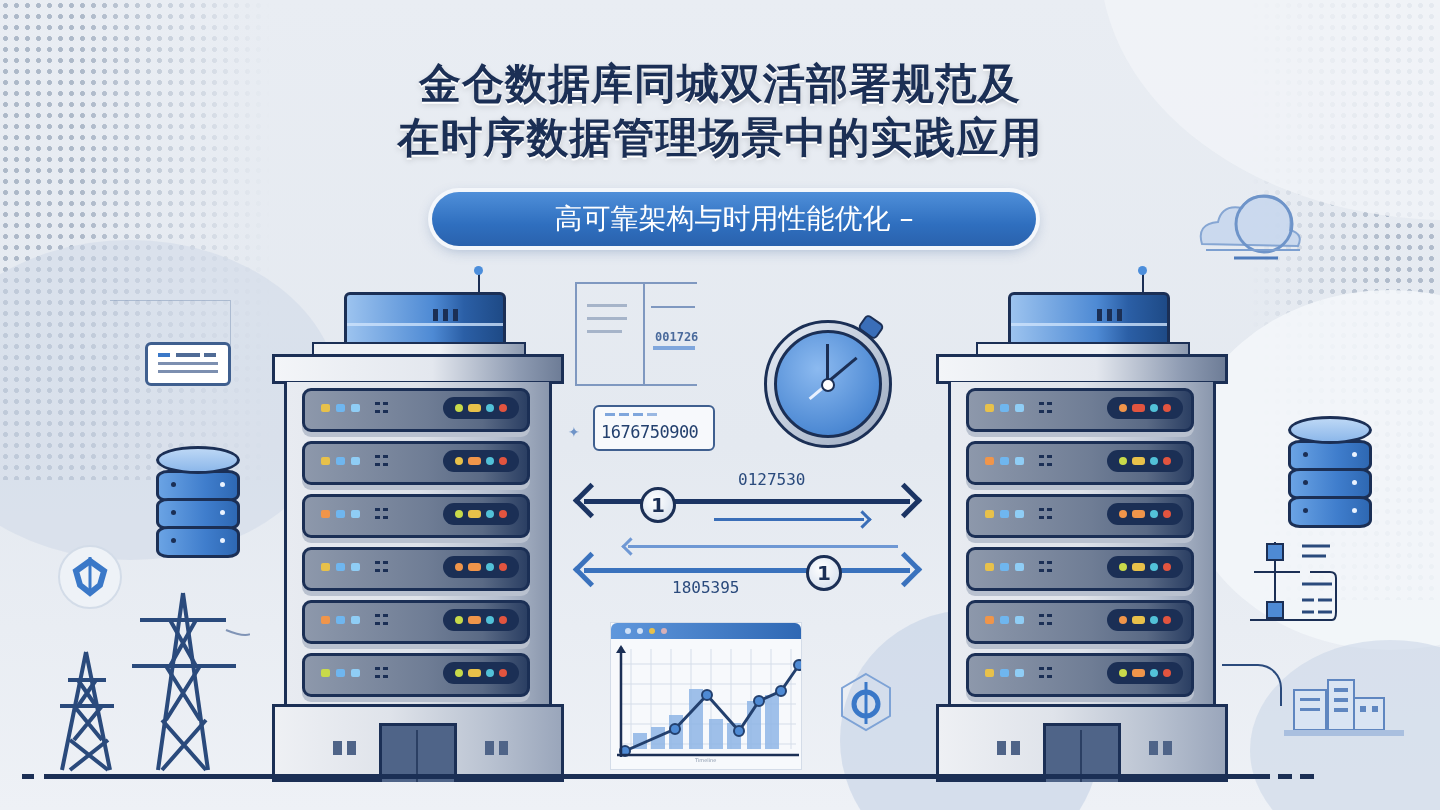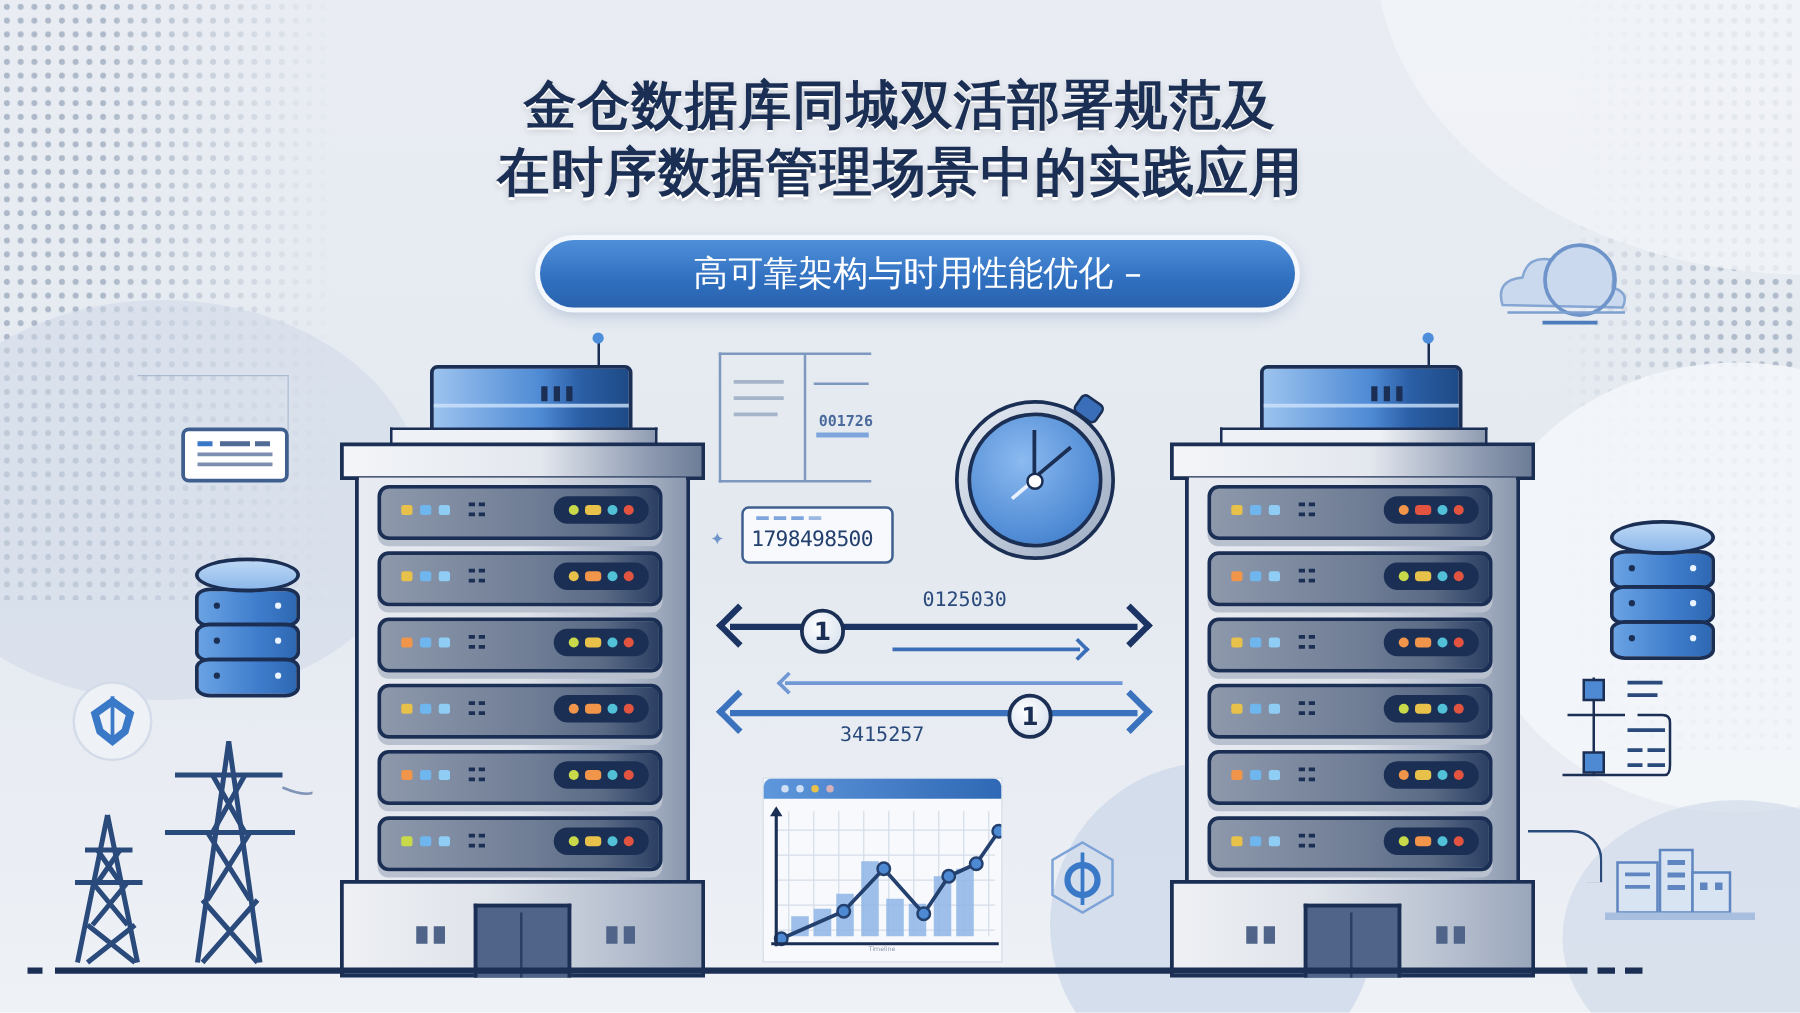--- a/index.html
+++ b/index.html
@@ -333,50 +333,50 @@
   <div style="position:absolute;left:10px;top:20px;width:40px;height:3px;background:#a6b4c9"></div>
   <div style="position:absolute;left:10px;top:33px;width:40px;height:3px;background:#a6b4c9"></div>
   <div style="position:absolute;left:10px;top:46px;width:35px;height:3px;background:#a6b4c9"></div>
   <div style="position:absolute;left:74px;top:22px;width:44px;height:2px;background:#7f98c0"></div>
   <div class="mono" style="position:absolute;left:78px;top:46px;font-size:12px;font-weight:bold;color:#4a6a9c;">001726</div>
   <div style="position:absolute;left:76px;top:62px;width:42px;height:4px;background:#7fa6dc"></div>
 </div>
 
 <div class="abs" style="left:593px;top:405px;width:118px;height:42px;border:2px solid #3f5f8f;border-radius:6px;background:#f7f9fc;">
   <div style="position:absolute;left:10px;top:6px;width:10px;height:3px;background:#7fa6dc;box-shadow:14px 0 0 #7fa6dc,28px 0 0 #7fa6dc,42px 0 0 #9ab8e2"></div>
-  <div class="mono" style="position:absolute;left:6px;top:15px;font-size:17px;color:#23406e;letter-spacing:-0.5px;">1798498500</div>
+  <div class="mono" style="position:absolute;left:6px;top:15px;font-size:17px;color:#23406e;letter-spacing:-0.5px;">1676750900</div>
 </div>
 <div class="abs" style="left:568px;top:424px;color:#6f94c8;font-size:14px;">✦</div>
 
 <div class="abs" style="left:764px;top:320px;width:128px;height:128px;">
   <div style="position:absolute;left:96px;top:-2px;width:18px;height:14px;border-radius:5px;background:#3a6eb8;border:2px solid #1b2f55;transform:rotate(35deg);"></div>
   <div style="position:absolute;left:0;top:0;width:122px;height:122px;border-radius:50%;border:3px solid #1b2f55;background:linear-gradient(135deg,#e9eef6,#9aa9c0);"></div>
   <div style="position:absolute;left:10px;top:10px;width:102px;height:102px;border-radius:50%;border:3px solid #1b2f55;background:radial-gradient(circle at 40% 35%,#8cbaf0,#4e8ad4 70%,#3a72bd);"></div>
   <div style="position:absolute;left:62px;top:24px;width:3px;height:40px;background:#1b2f55;"></div>
   <div style="position:absolute;left:62px;top:62px;width:40px;height:3px;background:#1b2f55;transform-origin:0 50%;transform:rotate(-40deg);"></div>
   <div style="position:absolute;left:40px;top:62px;width:24px;height:3px;background:#e9f1ff;transform-origin:100% 50%;transform:rotate(-40deg);"></div>
   <div style="position:absolute;left:57px;top:58px;width:10px;height:10px;border-radius:50%;background:#fff;border:2px solid #1b2f55;"></div>
 </div>
 
 <div class="line" style="left:584px;top:499px;width:326px;height:5px;"></div>
 <div class="abs" style="left:578px;top:488px;width:20px;height:20px;border-left:5px solid #1b3463;border-bottom:5px solid #1b3463;transform:rotate(45deg);"></div>
 <div class="abs" style="left:892px;top:488px;width:20px;height:20px;border-right:5px solid #1b3463;border-top:5px solid #1b3463;transform:rotate(45deg);"></div>
 <div class="badge" style="left:640px;top:487px;">1</div>
-<div class="mono" style="position:absolute;left:738px;top:470px;font-size:16px;color:#2a4a7c;">0125030</div>
+<div class="mono" style="position:absolute;left:738px;top:470px;font-size:16px;color:#2a4a7c;">0127530</div>
 
 <div class="line" style="left:714px;top:518px;width:150px;height:3px;background:#3a6eb8;"></div>
 <div class="abs" style="left:856px;top:513px;width:10px;height:10px;border-right:3px solid #3a6eb8;border-top:3px solid #3a6eb8;transform:rotate(45deg);"></div>
 <div class="line" style="left:628px;top:545px;width:270px;height:3px;background:#6f98d4;"></div>
 <div class="abs" style="left:624px;top:540px;width:10px;height:10px;border-left:3px solid #6f98d4;border-bottom:3px solid #6f98d4;transform:rotate(45deg);"></div>
 
 <div class="line" style="left:584px;top:568px;width:326px;height:5px;background:#3a72bd;"></div>
 <div class="abs" style="left:578px;top:557px;width:20px;height:20px;border-left:5px solid #3a72bd;border-bottom:5px solid #3a72bd;transform:rotate(45deg);"></div>
 <div class="abs" style="left:892px;top:557px;width:20px;height:20px;border-right:5px solid #3a72bd;border-top:5px solid #3a72bd;transform:rotate(45deg);"></div>
 <div class="badge" style="left:806px;top:555px;">1</div>
-<div class="mono" style="position:absolute;left:672px;top:578px;font-size:16px;color:#2a4a7c;">3415257</div>
+<div class="mono" style="position:absolute;left:672px;top:578px;font-size:16px;color:#2a4a7c;">1805395</div>
 
 <div class="abs" style="left:610px;top:622px;width:190px;height:146px;background:#f7f9fc;border:1px solid #d4dce8;">
   <div style="position:absolute;left:0;top:0;width:190px;height:16px;background:linear-gradient(90deg,#5f97dc,#2f68b4);border-radius:6px 6px 0 0;">
     <span style="position:absolute;left:14px;top:5px;width:6px;height:6px;border-radius:50%;background:#cfe0f6;box-shadow:12px 0 0 #cfe0f6,24px 0 0 #e8c14a,36px 0 0 #d6b0b8"></span>
   </div>
   <svg width="190" height="130" viewBox="0 0 190 130" style="position:absolute;left:0;top:16px">
     <g stroke="#d5dde9" stroke-width="1">
       <path d="M20 10 V110 M40 10 V110 M60 10 V110 M80 10 V110 M100 10 V110 M120 10 V110 M140 10 V110 M160 10 V110 M180 10 V110"></path>
       <path d="M10 25 H185 M10 45 H185 M10 65 H185 M10 85 H185 M10 105 H185"></path>
     </g>

